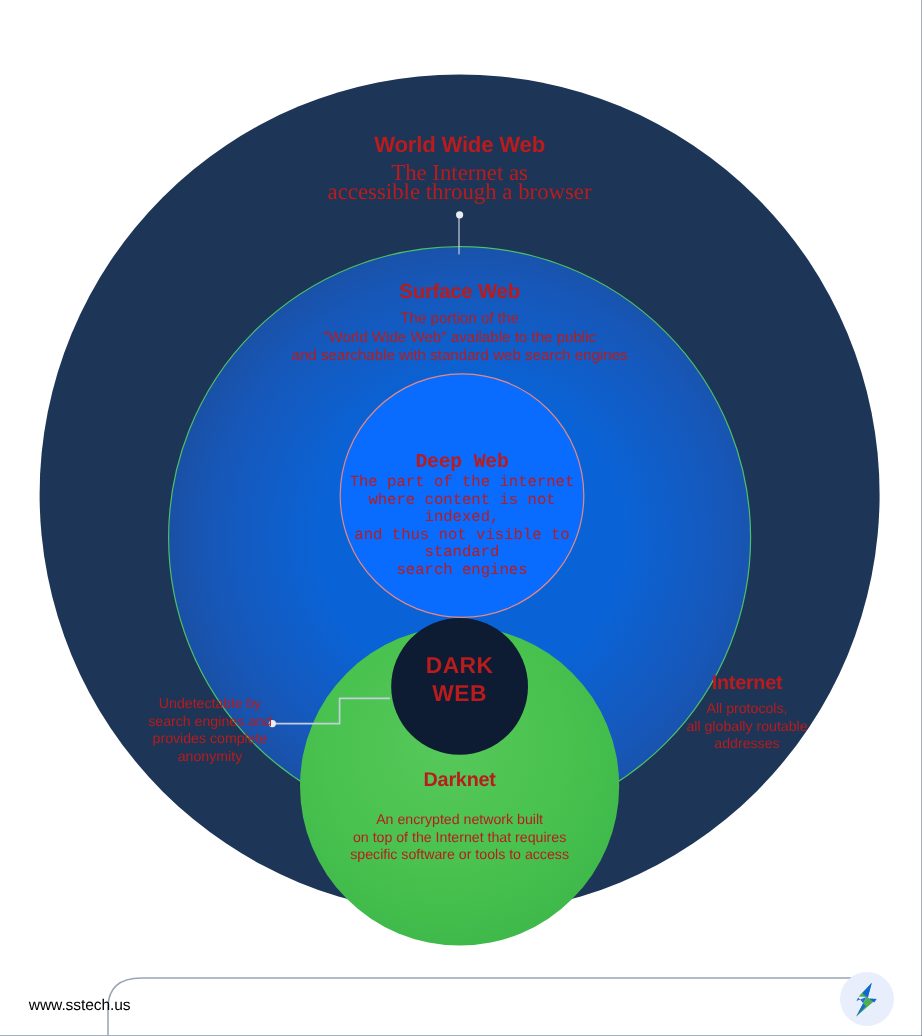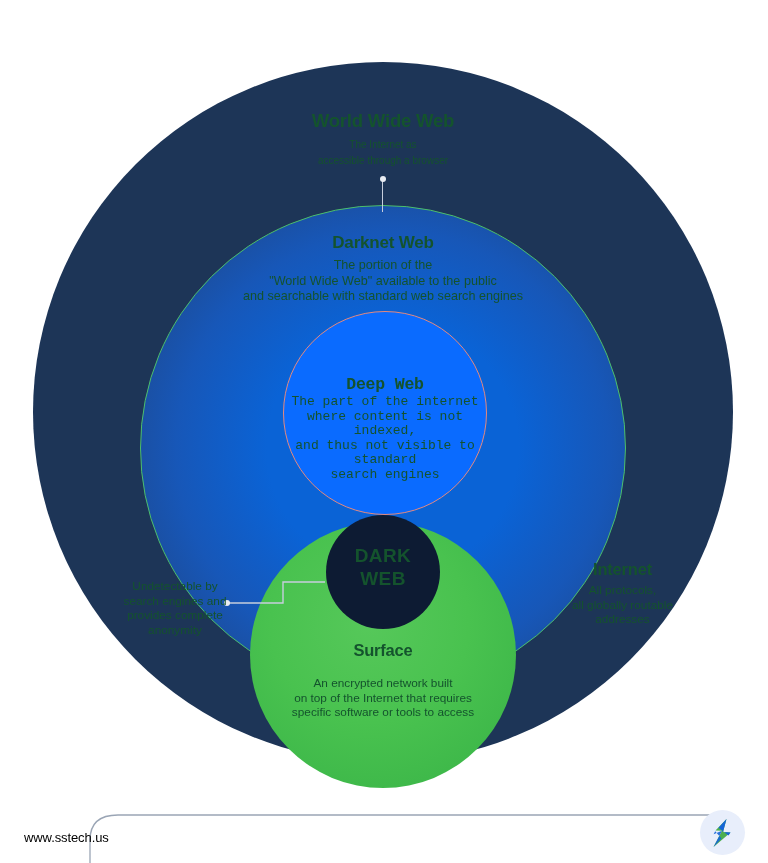--- a/index.html
+++ b/index.html
@@ -32,27 +32,27 @@
   #darknet-circle{
     left:250px;top:522px;width:266px;height:266px;
     background:radial-gradient(circle at 45% 38%, #56c85a 0%, #49c24f 45%, #3fb94a 75%, #36b246 100%);
   }
   #darkweb-circle{
     left:326px;top:515px;width:114px;height:114px;
     background:#0d1b33;
   }
 
   
-  .txt{position:absolute;text-align:center;color:#14532d;}
+  .txt{position:absolute;text-align:center;color:#b91c1c;}
   .ttl{font-weight:bold;letter-spacing:-0.2px;}
   .sub{font-weight:normal;}
 
   #www-block{left:213px;top:110px;width:340px;}
   #www-block .ttl{font-size:18.5px;line-height:22px;}
-  #www-block .sub{font-size:10px;line-height:15.5px;margin-top:5px;}
+  #www-block .sub{font-size:19px;line-height:15.5px;margin-top:5px;font-family:Liberation Serif, serif;}
 
   #surface-block{left:213px;top:232px;width:340px;}
   #surface-block .ttl{font-size:17px;line-height:21px;}
   #surface-block .sub{font-size:12.6px;line-height:15.5px;margin-top:5px;}
 
   #deep-block{left:275px;top:375px;width:220px;font-family:Liberation Mono, monospace;}
   #deep-block .ttl{font-size:16.5px;line-height:20px;}
   #deep-block .sub{font-size:13px;line-height:14.6px;margin-top:0;}
 
   #darknet-block{left:258px;top:640px;width:250px;}
@@ -109,35 +109,35 @@
 
   <div class="leader" id="www-leader"></div>
   <div class="leader" id="www-dot"></div>
 
   <div class="txt" id="www-block">
     <div class="ttl">World Wide Web</div>
     <div class="sub">The Internet as<br>accessible through a browser</div>
   </div>
 
   <div class="txt" id="surface-block">
-    <div class="ttl">Darknet Web</div>
+    <div class="ttl">Surface Web</div>
     <div class="sub">The portion of the<br>"World Wide Web" available to the public<br>and searchable with standard web search engines</div>
   </div>
 
   <div class="txt" id="deep-block">
     <div class="ttl">Deep Web</div>
     <div class="sub">The part of the internet<br>where content is not indexed,<br>and thus not visible to standard<br>search engines</div>
   </div>
 
   <div class="txt" id="darkweb-label">
     <div class="ttl">DARK<br>WEB</div>
   </div>
 
   <div class="txt" id="darknet-block">
-    <div class="ttl">Surface</div>
+    <div class="ttl">Darknet</div>
     <div class="sub">An encrypted network built<br>on top of the Internet that requires<br>specific software or tools to access</div>
   </div>
 
   <div class="txt" id="internet-block">
     <div class="ttl">Internet</div>
     <div class="sub">All protocols,<br>all globally routable<br>addresses</div>
   </div>
 
   <div class="txt" id="undetectable-block">
     <div class="sub">Undetectable by<br>search engines and<br>provides complete<br>anonymity</div>

